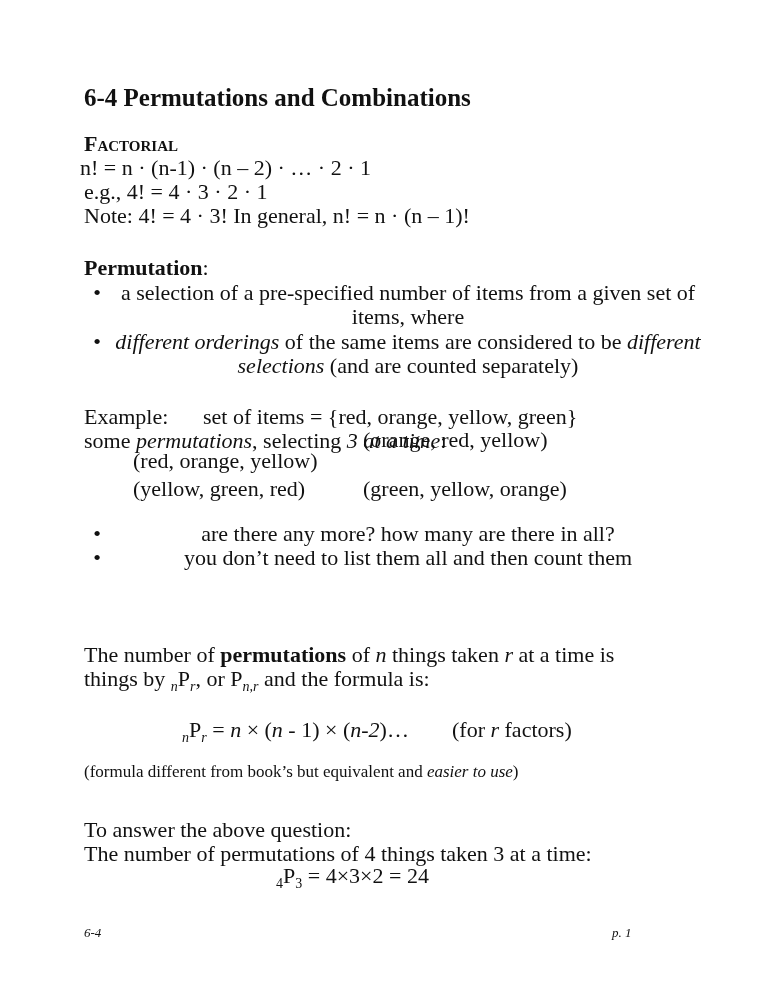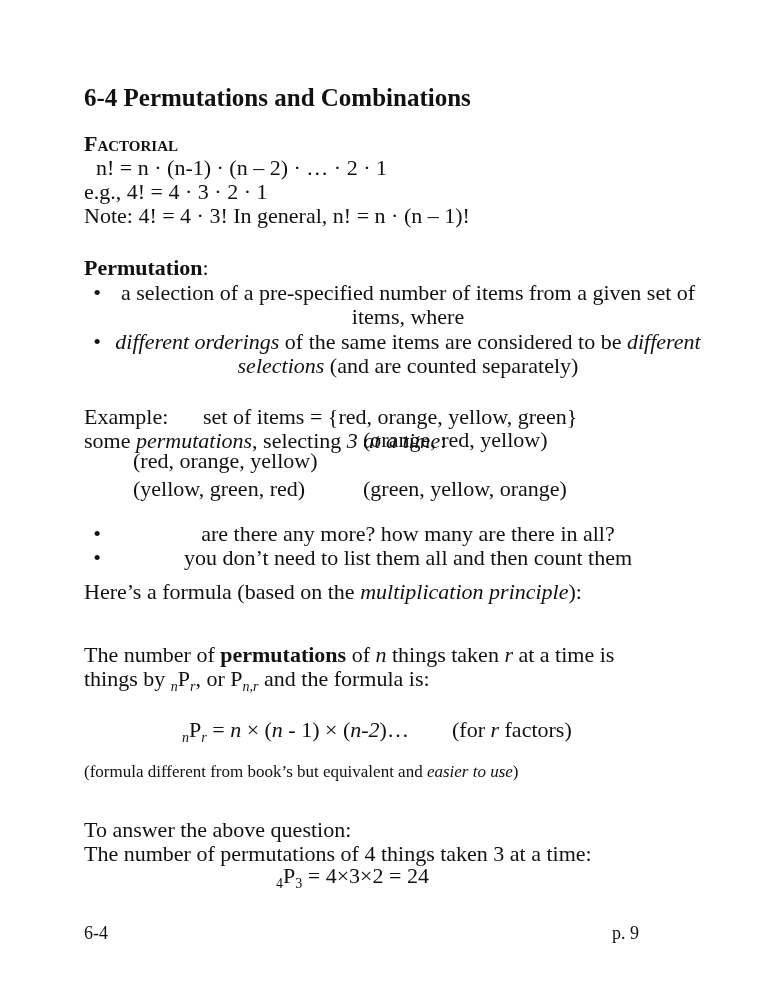--- a/index.html
+++ b/index.html
@@ -54,31 +54,31 @@
     }
     .sub-upright {
       font-size: 14px;
       vertical-align: -5px;
       line-height: 0;
       font-style: normal;
     }
     .note-small {
       font-size: 17px;
     }
-    .footer { font-size: 18px; }
+    .footer { font-size: 13px; font-style: italic; }
   </style>
 </head>
 <body>
 
 <div class="page">
 
   <div class="abs title" style="left:84px; top:84px;">6-4 Permutations and Combinations</div>
 
   <div class="abs smallcaps-head" style="left:84px; top:132px;">Factorial</div>
-  <div class="abs" style="left:96px; top:156px;">n! = n · (n-1) · (n – 2) · … · 2 · 1</div>
+  <div class="abs" style="left:80px; top:156px;">n! = n · (n-1) · (n – 2) · … · 2 · 1</div>
   <div class="abs" style="left:84px; top:180px;">e.g., 4! = 4 · 3 · 2 · 1</div>
   <div class="abs" style="left:84px; top:204px;">Note:  4! = 4 · 3!  In general, n! = n · (n – 1)!</div>
 
   <div class="abs" style="left:84px; top:256px;">
     <span class="bold">Permutation</span><span>:</span>
   </div>
 
   <div class="bullet-row" style="top:281px;">
     <span class="bullet-dot">•</span>
     <div class="bullet-text">a selection of a pre-specified number of items from a given set of items, where</div>
@@ -100,23 +100,20 @@
 
   <div class="bullet-row" style="top:522px;">
     <span class="bullet-dot">•</span>
     <div class="bullet-text">are there any more? how many are there in all?</div>
   </div>
   <div class="bullet-row" style="top:546px;">
     <span class="bullet-dot">•</span>
     <div class="bullet-text">you don’t need to list them all and then count them</div>
   </div>
 
-  <div class="abs" style="left:84px; top:580px;">
-    <span>Here’s a formula (based on the </span><i>multiplication principle</i><span>):</span>
-  </div>
 
   <div class="abs" style="left:84px; top:643px;">
     <span>The number of </span><b>permutations</b><span> of </span><i>n</i><span> things taken </span><i>r</i><span> at a time is</span>
   </div>
   <div class="abs" style="left:84px; top:667px;">
     <span>things by </span><i class="sub">n</i><span>P</span><i class="sub">r</i><span>, or P</span><i class="sub">n,r</i><span> and the formula is:</span>
   </div>
 
   <div class="abs" style="left:182px; top:718px;">
     <i class="sub">n</i><span>P</span><i class="sub">r</i><span> = </span><i>n</i><span> × (</span><i>n</i><span> - 1) × (</span><i>n-2</i><span>)…</span>
@@ -129,15 +126,15 @@
 
   <div class="abs note-small" style="left:84px; top:760px;">
     <span>(formula different from book’s but equivalent and </span><i>easier to use</i><span>)</span>
   </div>
   <div class="abs" style="left:84px; top:842px;">The number of permutations of 4 things taken 3 at a time:</div>
   <div class="abs" style="left:276px; top:864px;">
     <span class="sub-upright">4</span><span>P</span><span class="sub-upright">3</span><span> = 4×3×2 = 24</span>
   </div>
 
   <div class="abs footer" style="left:84px; top:921px;">6-4</div>
-  <div class="abs footer" style="left:612px; top:921px;">p. 9</div>
+  <div class="abs footer" style="left:612px; top:921px;">p. 1</div>
 
 </div>
 
 </body></html>

